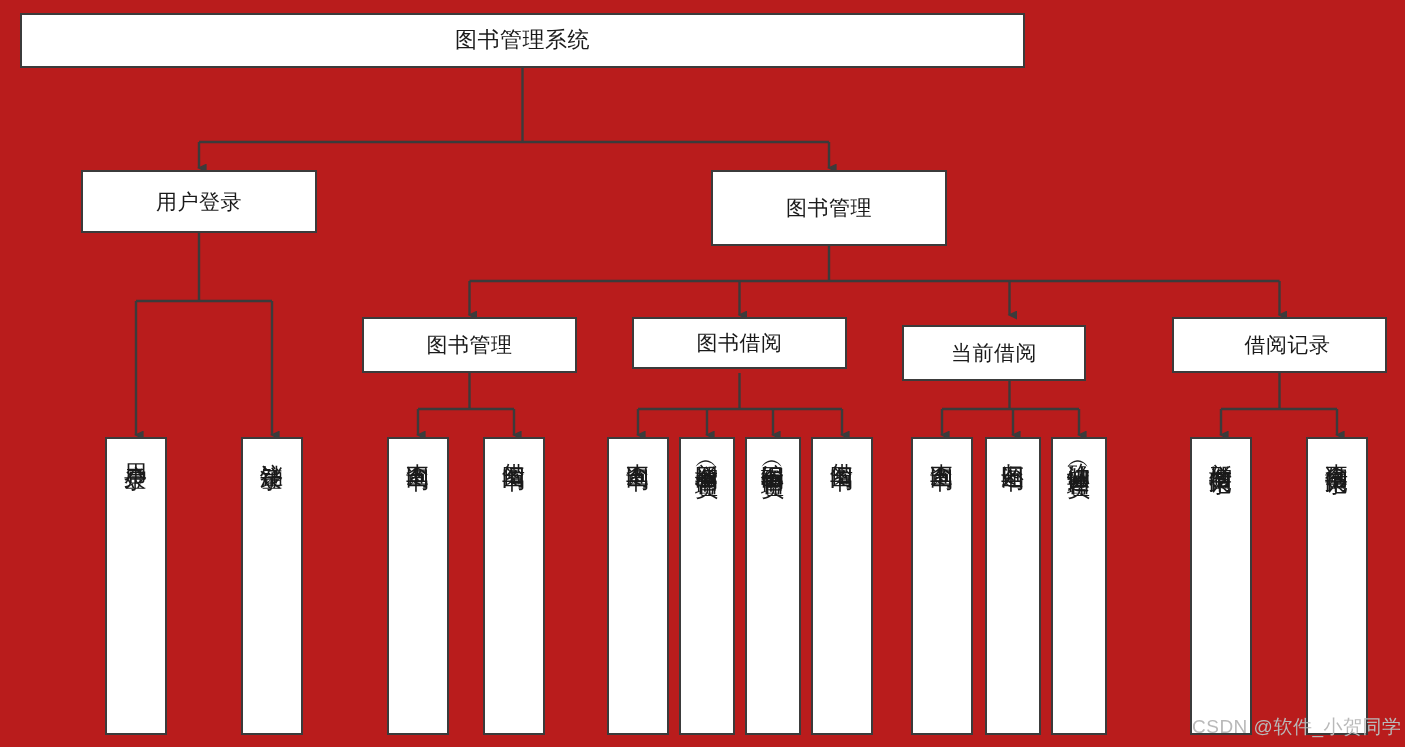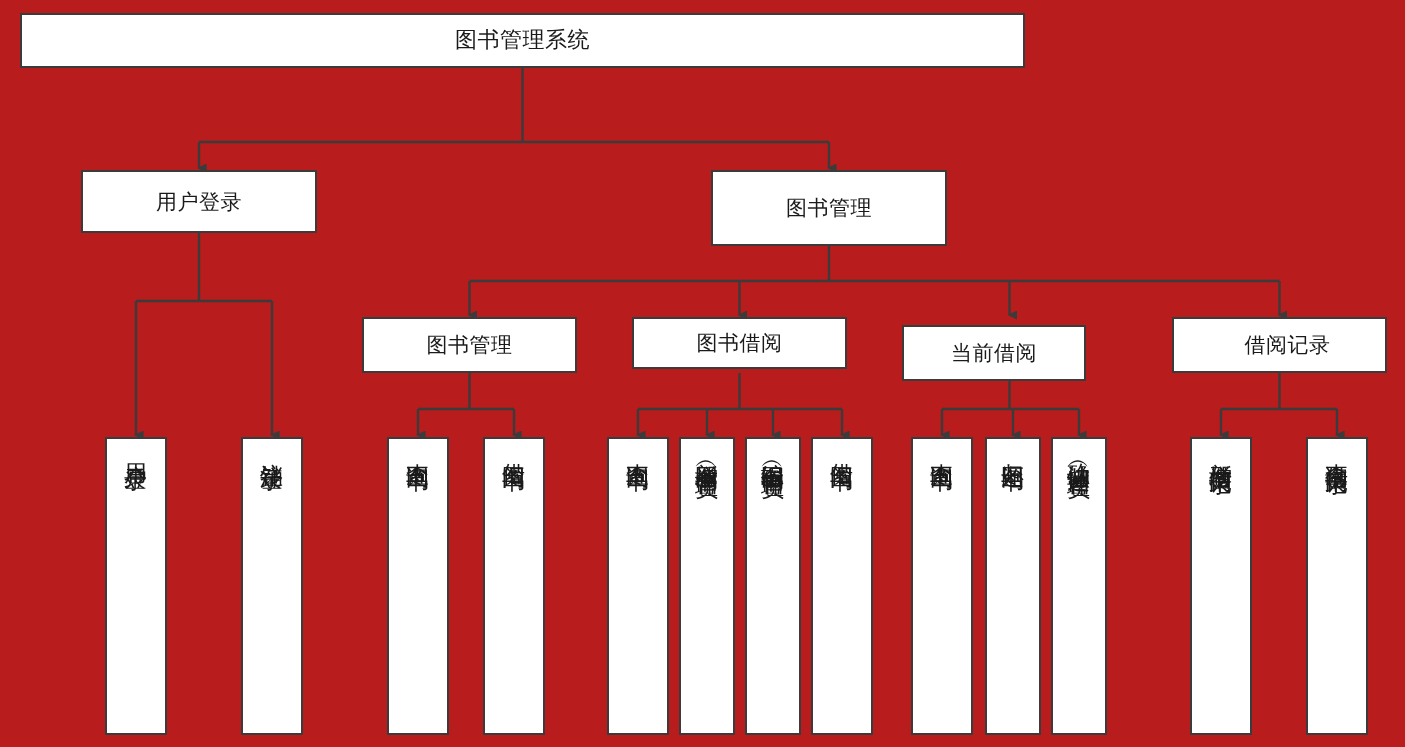--- a/index.html
+++ b/index.html
@@ -174,14 +174,15 @@
         <span class="label">确认归还（管理员）</span>
       </div>
       <div class="node vert" style="left: 1190px; top: 437px; width: 62px; height: 298px;">
         <span class="label">新增借阅记录</span>
       </div>
       <div class="node vert" style="left: 1306px; top: 437px; width: 62px; height: 298px;">
         <span class="label">查询借阅记录</span>
       </div>
     </div>
 
+  <div class="watermark" style="left: 1192px; top: 714px;">CSDN @软件_小贺同学</div>
 
 </div>
 
 </body></html>

